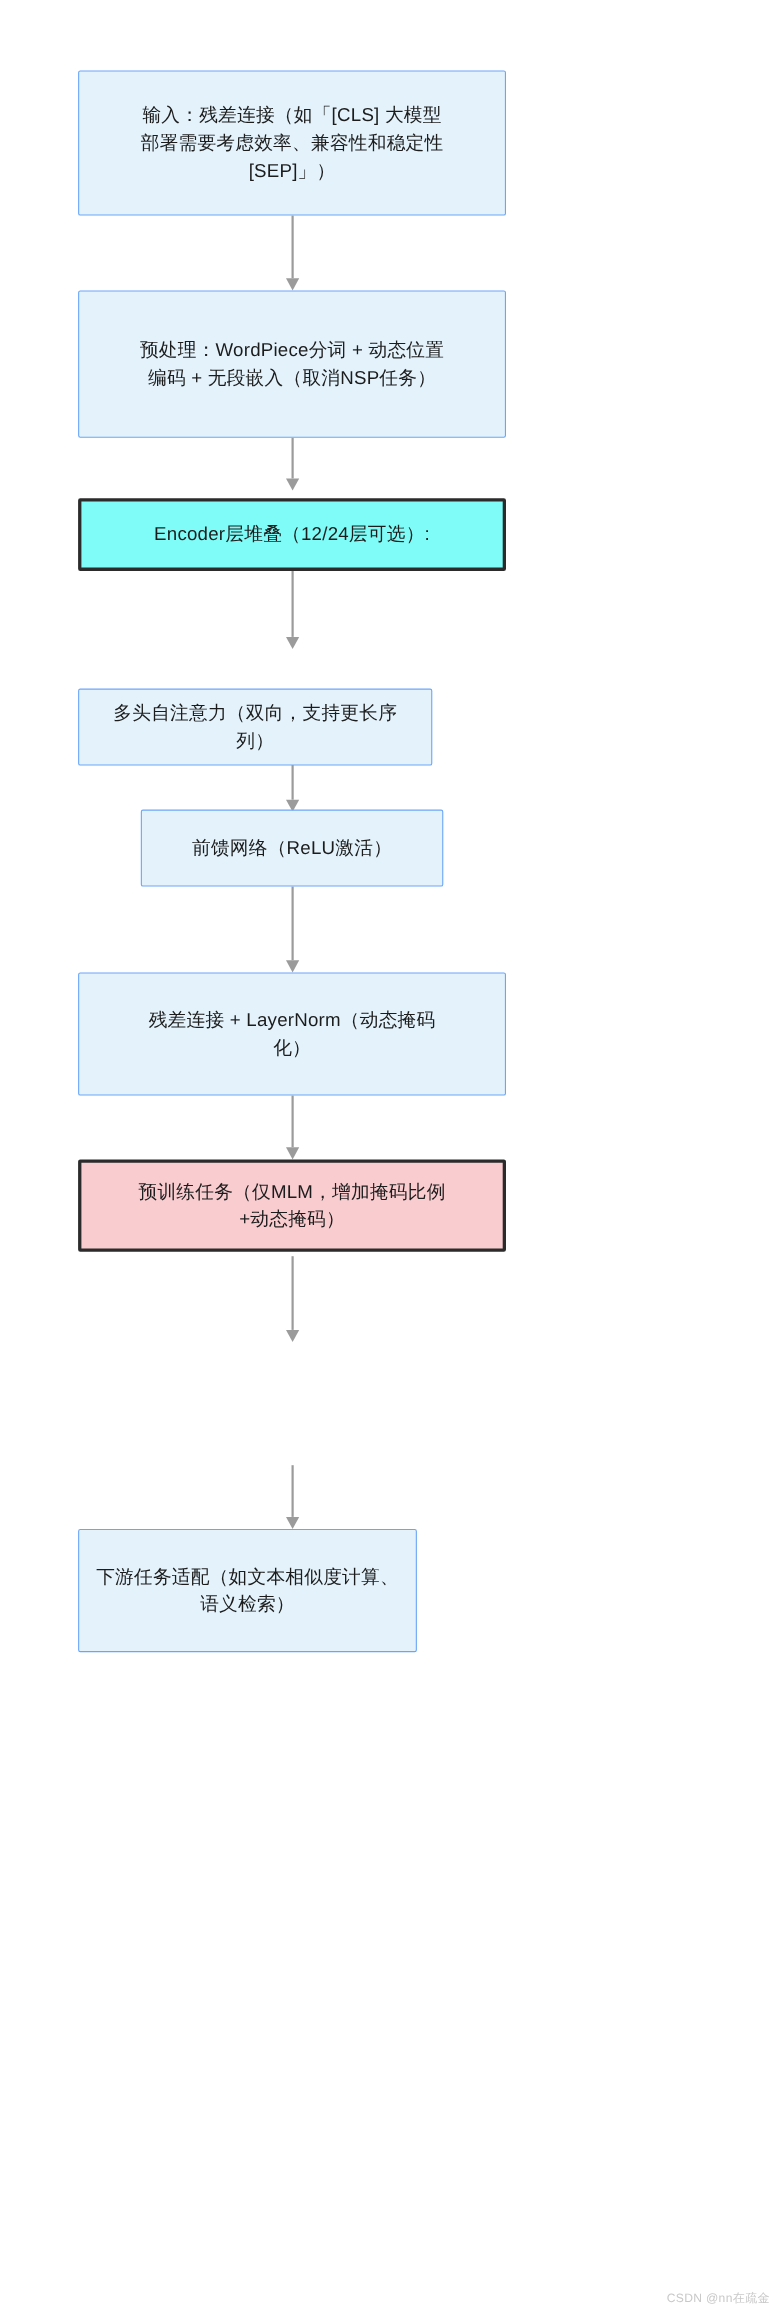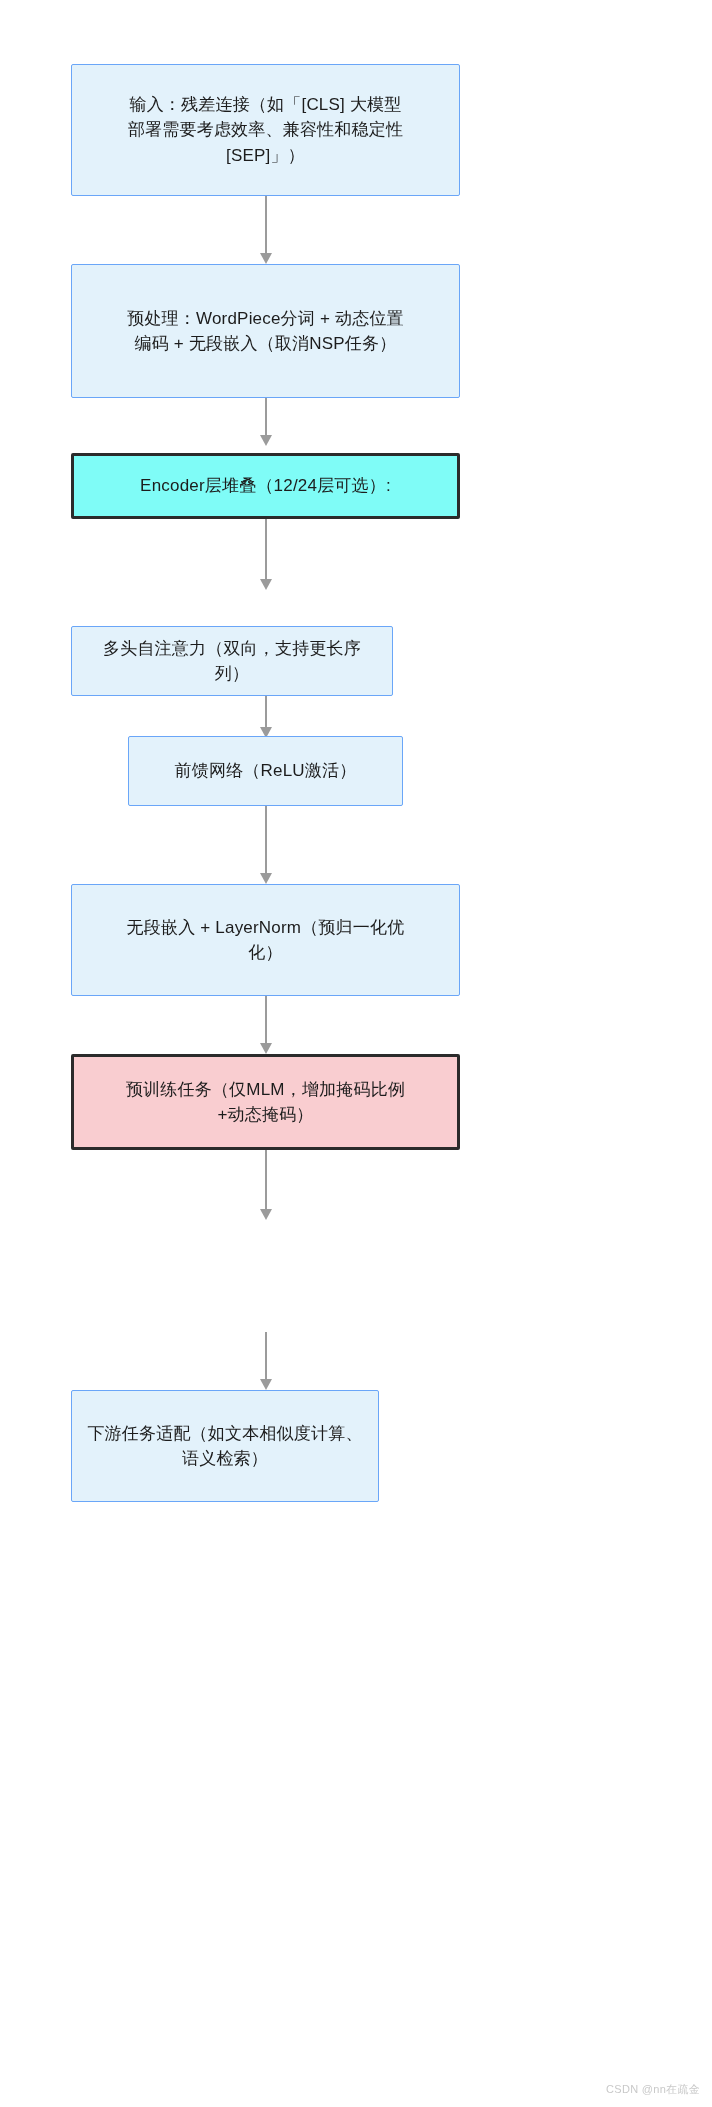--- a/index.html
+++ b/index.html
@@ -142,24 +142,24 @@
 
   <div class="node std" style="left:71px; top:264px; width:389px; height:134px;">预处理：WordPiece分词 + 动态位置
 编码 + 无段嵌入（取消NSP任务）</div>
 
   <div class="node accent-cyan" style="left:71px; top:453px; width:389px; height:66px;">Encoder层堆叠（12/24层可选）:</div>
 
   <div class="node std" style="left:71px; top:590px; width:322px; height:70px;margin-top:36px;">多头自注意力（双向，支持更长序列）</div>
 
   <div class="node std" style="left:128px; top:736px; width:275px; height:70px;">前馈网络（ReLU激活）</div>
 
-  <div class="node std" style="left:71px; top:884px; width:389px; height:112px;">无段嵌入 + LayerNorm（预归一化优
+  <div class="node std" style="left:71px; top:884px; width:389px; height:112px;">残差连接 + LayerNorm（动态掩码
 化）</div>
 
-  <div class="node accent-pink" style="left:71px; top:1054px; width:389px; height:96px;">预训练任务（仅MLM，增加掩码比例
+  <div class="node accent-pink" style="left:71px; top:1054px; width:389px; height:84px;">预训练任务（仅MLM，增加掩码比例
 +动态掩码）</div>
 
 
   <div class="node std" style="left:71px; top:1390px; width:308px; height:112px;">下游任务适配（如文本相似度计算、
 语义检索）</div>
 
   <div id="watermark">CSDN @nn在疏金</div>
 
 </div>
 

